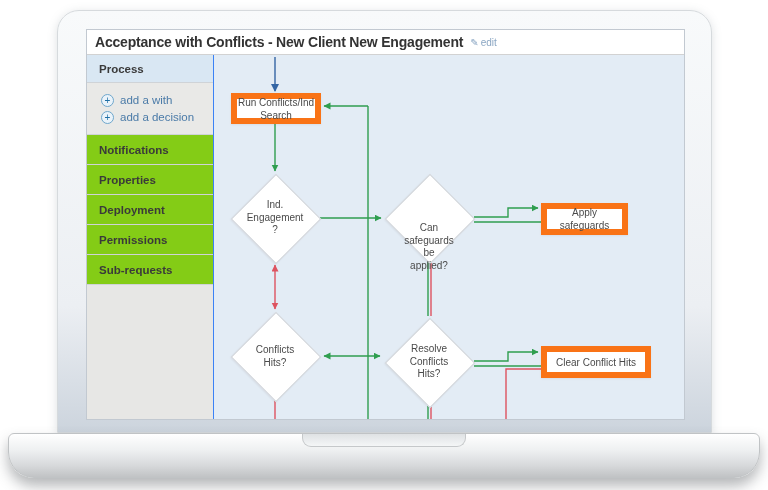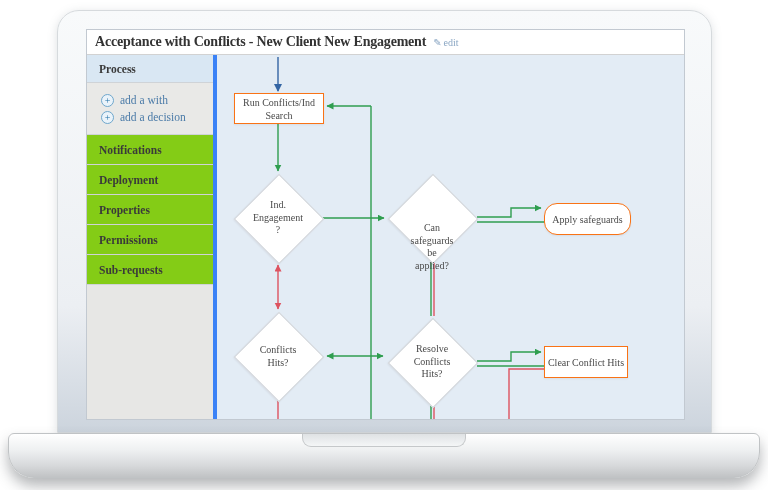--- a/index.html
+++ b/index.html
@@ -1,17 +1,17 @@
 <!DOCTYPE html>
 <html style="--flow-green: #2f9e4f; --flow-red: #dd5360; --flow-blue: #3465a4; --canvas-bg: #e3ecf5; --process-bg: #d9e7f3;"><head>
 <meta charset="utf-8">
 <style>
   html,body{margin:0;padding:0;background:#ffffff;}
   .stage{position:relative;width:768px;height:490px;overflow:hidden;
-         font-family:Liberation Serif, serif;}
+         font-family:Liberation Sans, sans-serif;}
 
   
   .lid{position:absolute;left:57px;top:10px;width:655px;height:423px;
        border-radius:22px 22px 0 0;
        background:linear-gradient(180deg,#f8fafb 0%,#eceff3 70%,#ccd4dd 100%);
        border:1px solid #d6dadd;box-sizing:border-box;
        box-shadow:0 2px 10px rgba(120,130,140,.25);}
   .base{position:absolute;left:8px;top:433px;width:752px;height:45px;
         border-radius:6px 6px 26px 26px;
         background:linear-gradient(180deg,#ffffff 0%,#eef0f1 38%,#d8dadc 72%,#c1c3c5 100%);
@@ -30,21 +30,21 @@
             padding-left:8px;border-bottom:1px solid #d2d2d2;background:#fff;}
   .titlebar .title{font-size:14px;font-weight:bold;color:#333;letter-spacing:-.2px;}
   .editlink{margin-left:7px;font-size:10px;color:#8aa6c3;cursor:pointer;
             display:flex;align-items:center;gap:2px;}
   .editlink .pencil{font-size:10px;color:#8aa6c3;}
 
   .winbody{flex:1;display:flex;min-height:0;}
 
   
   .sidebar{width:126px;flex:0 0 126px;display:flex;flex-direction:column;
-           border-right:4px solid #3b82f6;background:#e7e7e5;}
+           border-right:1px solid #3b82f6;background:#e7e7e5;}
   .srow{border-bottom:1px solid #cfd3d7;background:#84cc16;display:flex;
         align-items:center;padding-left:12px;box-sizing:border-box;
         font-size:11.5px;font-weight:bold;color:#3a3a3a;cursor:pointer;}
   .srow.process{height:28px;background:var(--process-bg,#d9e7f3);}
   .srow.item{height:30px;}
   .addpanel{height:52px;background:#e9e9e7;border-bottom:1px solid #cfd3d7;
             display:flex;flex-direction:column;justify-content:center;gap:4px;
             padding-left:14px;box-sizing:border-box;}
   .addlink{display:flex;align-items:center;gap:6px;font-size:11.5px;
            color:#4b7ba8;cursor:pointer;}
@@ -56,21 +56,21 @@
   
   .canvas{flex:1;position:relative;background:var(--canvas-bg,#e3ecf5);overflow:hidden;}
   .flowsvg{position:absolute;left:0;top:0;}
   .stroke-g{stroke:var(--flow-green,#2f9e4f);fill:none;stroke-width:1.4;}
   .stroke-r{stroke:var(--flow-red,#dd5360);fill:none;stroke-width:1.4;}
   .stroke-b{stroke:var(--flow-blue,#3465a4);fill:none;stroke-width:1.4;}
   .fill-g{fill:var(--flow-green,#2f9e4f);}
   .fill-r{fill:var(--flow-red,#dd5360);}
   .fill-b{fill:var(--flow-blue,#3465a4);}
 
-  .node-box{position:absolute;background:#fff;border:1px solid #f97316;
+  .node-box{position:absolute;background:#fff;border:6px solid #f97316;
             box-sizing:border-box;display:flex;align-items:center;justify-content:center;
             text-align:center;font-size:10px;color:#4a4a4a;line-height:1.3;
             box-shadow:0 1px 2px rgba(0,0,0,.06);cursor:pointer;}
   .diamond{position:absolute;cursor:pointer;}
   .diamond .shape{position:absolute;left:14px;top:13px;width:62px;height:62px;
                   background:#fff;border:1px solid #cdd2d8;transform:rotate(45deg);
                   box-shadow:0 1px 2px rgba(0,0,0,.06);}
   .diamond .lbl{position:absolute;left:50%;top:50%;transform:translate(-50%,-50%);
                 max-width:64px;text-align:center;font-size:10px;color:#4a4a4a;
                 line-height:1.25;}
@@ -99,22 +99,22 @@
             <div class="addlink">
               <span class="plus">+</span>
               <span>add a with</span>
             </div>
             <div class="addlink">
               <span class="plus">+</span>
               <span>add a decision</span>
             </div>
           </div>
           <div class="srow item">Notifications</div>
+          <div class="srow item">Properties</div>
           <div class="srow item">Deployment</div>
-          <div class="srow item">Properties</div>
           <div class="srow item">Permissions</div>
           <div class="srow item">Sub-requests</div>
           <div class="sfiller"></div>
         </div>
 
         <div class="canvas">
 
           <svg class="flowsvg" width="473" height="367" viewBox="0 0 473 367">
             <defs>
               <marker id="mg" markerWidth="8" markerHeight="8" refX="6.5" refY="3.5" orient="auto-start-reverse" markerUnits="userSpaceOnUse">
@@ -164,35 +164,35 @@
           <div class="diamond" style="left:16px;top:119px;width:90px;height:88px;">
             <div class="shape"></div>
             <div class="lbl">Ind. Engagement ?</div>
           </div>
 
           <div class="diamond" style="left:170px;top:119px;width:90px;height:88px;">
             <div class="shape"></div>
             <div class="lbl" style="max-width:62px;margin-top:29px;">Can safeguards be applied?</div>
           </div>
 
-          <div class="node-box" style="left:327px;top:148px;width:87px;height:32px;border-radius:13px;">
+          <div class="node-box" style="left:327px;top:148px;width:87px;height:32px;">
             <span>Apply safeguards</span>
           </div>
 
           <div class="diamond" style="left:16px;top:257px;width:90px;height:88px;">
             <div class="shape"></div>
             <div class="lbl" style="max-width:52px;text-align:center;">Conflicts Hits?</div>
           </div>
 
           <div class="diamond" style="left:170px;top:263px;width:90px;height:88px;">
             <div class="shape"></div>
             <div class="lbl" style="max-width:52px;">Resolve Conflicts Hits?</div>
           </div>
 
-          <div class="node-box" style="left:327px;top:291px;width:84px;height:32px;">
+          <div class="node-box" style="left:327px;top:291px;width:110px;height:32px;">
             <span>Clear Conflict Hits</span>
           </div>
 
         </div>
       </div>
     </div>
   </div>
 
   <div class="base">
     <div class="notch"></div>

